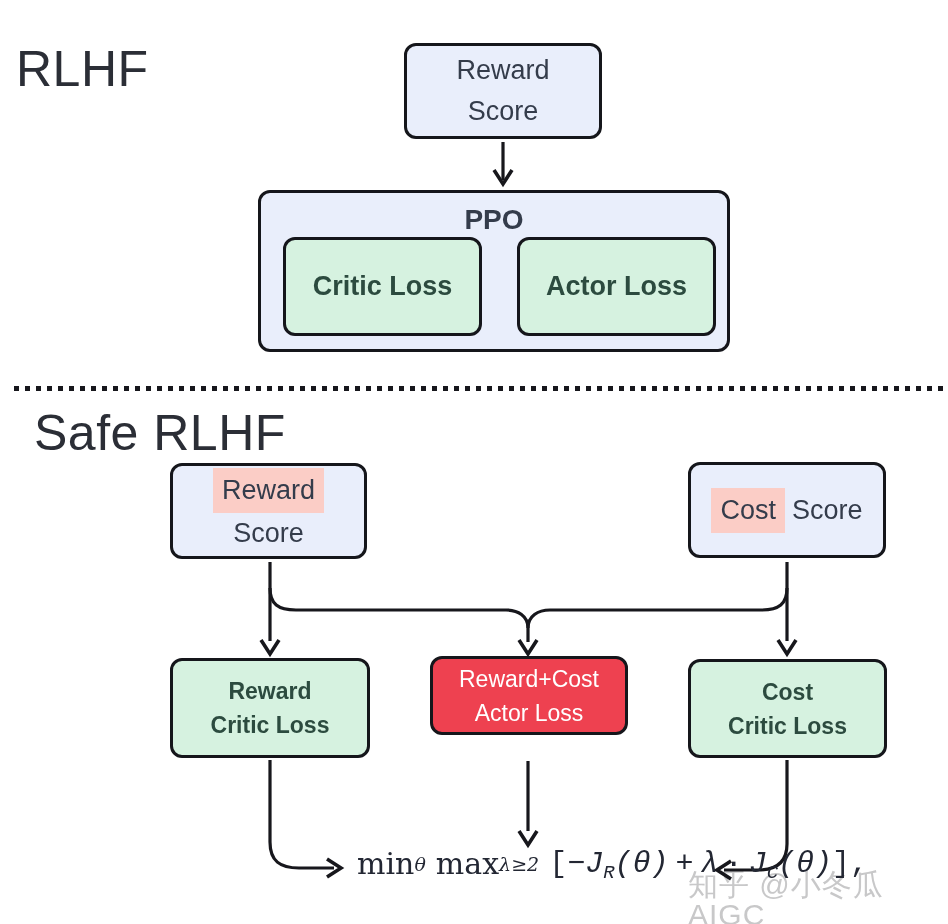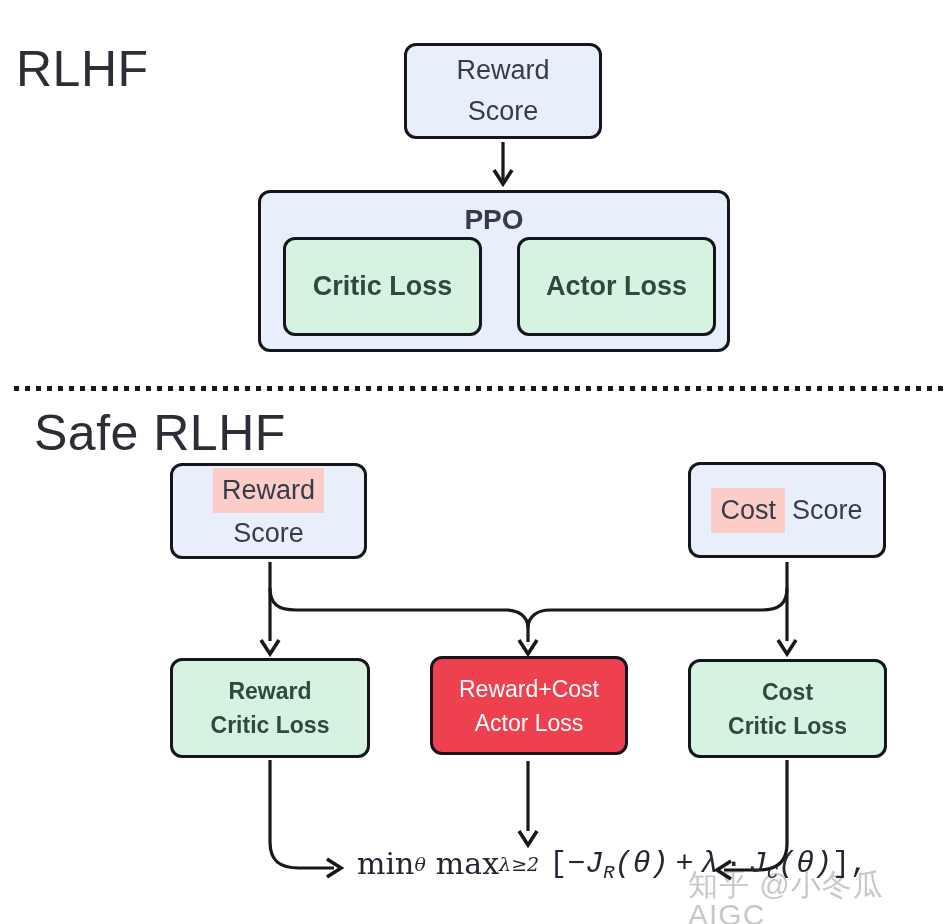--- a/index.html
+++ b/index.html
@@ -95,21 +95,21 @@
     <span class="hl">Cost</span>
     <span class="rest">Score</span>
   </div>
 </div>
 
 <div class="box green fs23" style="left:170px; top:658px; width:200px; height:100px;">
   <div>Reward</div>
   <div>Critic Loss</div>
 </div>
 
-<div class="box redbx fs23" style="left:430px; top:656px; width:198px; height:99px;">
+<div class="box redbx fs23" style="left:430px; top:656px; width:198px; height:79px;">
   <div>Reward+Cost</div>
   <div>Actor Loss</div>
 </div>
 
 <div class="box green fs23" style="left:688px; top:659px; width:199px; height:99px;">
   <div>Cost</div>
   <div>Critic Loss</div>
 </div>
 
 <svg class="wires" width="948" height="924" viewBox="0 0 948 924">

